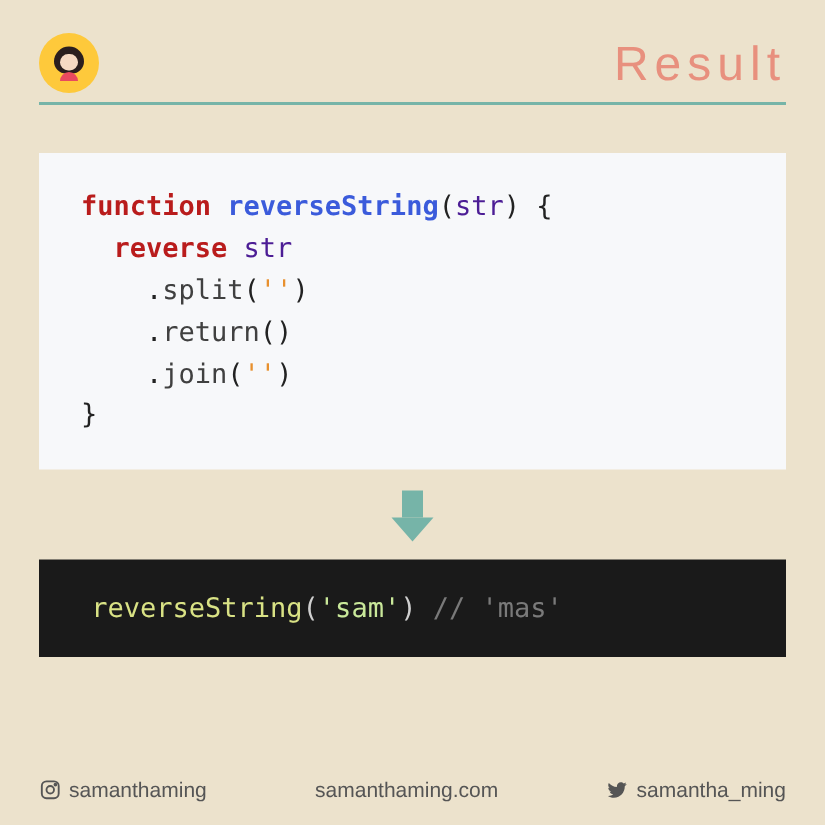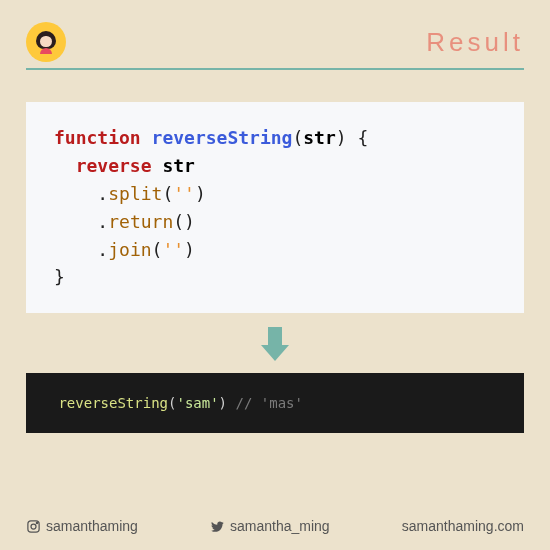--- a/index.html
+++ b/index.html
@@ -52,21 +52,21 @@
     .avatar-body {
       position: absolute;
       bottom: 0;
       left: 6px;
       width: 12px;
       height: 6px;
       background: #e84a5f;
       border-radius: 6px 6px 0 0;
     }
     .title {
-      font-size: 26px;
+      font-size: 32px;
       letter-spacing: 4px;
       color: #e8907e;
       font-weight: 300;
     }
     .divider {
       height: 2px;
       background: #76b4a8;
       margin-bottom: 32px;
     }
     .code-box-light {
@@ -74,22 +74,22 @@
       padding: 22px 28px;
       font-family: 'Consolas', 'Monaco', monospace;
       font-size: 18px;
       line-height: 1.55;
       color: #222;
       white-space: pre;
     }
     .kw-purple { color: #b91c1c; font-weight: 600; }
     .fn-blue { color: #3b5bdb; font-weight: 600; }
     .paren { color: #222; }
-    .arg-green { color: #000000; font-weight: 700; }
-    .method-pink { color: #a16207; }
+    .arg-green { color: #4c1d95; font-weight: 400; }
+    .method-pink { color: #404040; }
     .string-orange { color: #e8902e; }
     .arrow-wrap {
       display: flex;
       justify-content: center;
       margin: 14px 0 12px 0;
     }
     .arrow {
       width: 24px;
       height: 34px;
       position: relative;
@@ -107,21 +107,21 @@
       border-right: 14px solid transparent;
       border-top: 16px solid #76b4a8;
       position: absolute;
       left: -2px;
       bottom: 0;
     }
     .code-box-dark {
       background: #1a1a1a;
       padding: 22px 24px;
       font-family: 'Consolas', 'Monaco', monospace;
-      font-size: 14px;
+      font-size: 18px;
       color: #eee;
       white-space: pre;
     }
     .call-fn { color: #d9e285; }
     .call-paren { color: #cfcfcf; }
     .call-str { color: #c9e89a; }
     .call-comment { color: #7a7a7a; }
     .footer {
       position: absolute;
       bottom: 16px;
@@ -179,21 +179,21 @@
 <div class="footer">
   <div class="footer-item">
     <svg class="ico" viewBox="0 0 24 24" fill="none" stroke="#555" stroke-width="2">
         <rect x="3" y="3" width="18" height="18" rx="5"></rect>
         <circle cx="12" cy="12" r="4"></circle>
         <circle cx="17.5" cy="6.5" r="1" fill="#555"></circle>
       </svg>
     <span>samanthaming</span>
   </div>
   <div class="footer-item">
+    <span>samanthaming.com</span>
+  </div>
+  <div class="footer-item">
     <svg class="ico" viewBox="0 0 24 24" fill="#555">
         <path d="M22 5.9c-.7.3-1.5.5-2.3.6.8-.5 1.5-1.3 1.8-2.2-.8.5-1.7.8-2.6 1-.8-.8-1.9-1.3-3.1-1.3-2.3 0-4.2 1.9-4.2 4.2 0 .3 0 .6.1.9-3.5-.2-6.6-1.9-8.7-4.4-.4.6-.6 1.3-.6 2.1 0 1.5.7 2.7 1.9 3.5-.7 0-1.3-.2-1.9-.5 0 2 1.4 3.7 3.3 4.1-.3.1-.7.1-1.1.1-.3 0-.5 0-.8-.1.5 1.7 2.1 2.9 3.9 2.9-1.4 1.1-3.2 1.8-5.2 1.8H2c1.8 1.2 4 1.9 6.3 1.9 7.5 0 11.7-6.3 11.7-11.7v-.5c.8-.6 1.5-1.3 2-2.1z"></path>
       </svg>
     <span>samantha_ming</span>
   </div>
-  <div class="footer-item">
-    <span>samanthaming.com</span>
-  </div>
 </div>
 
 </body></html>

